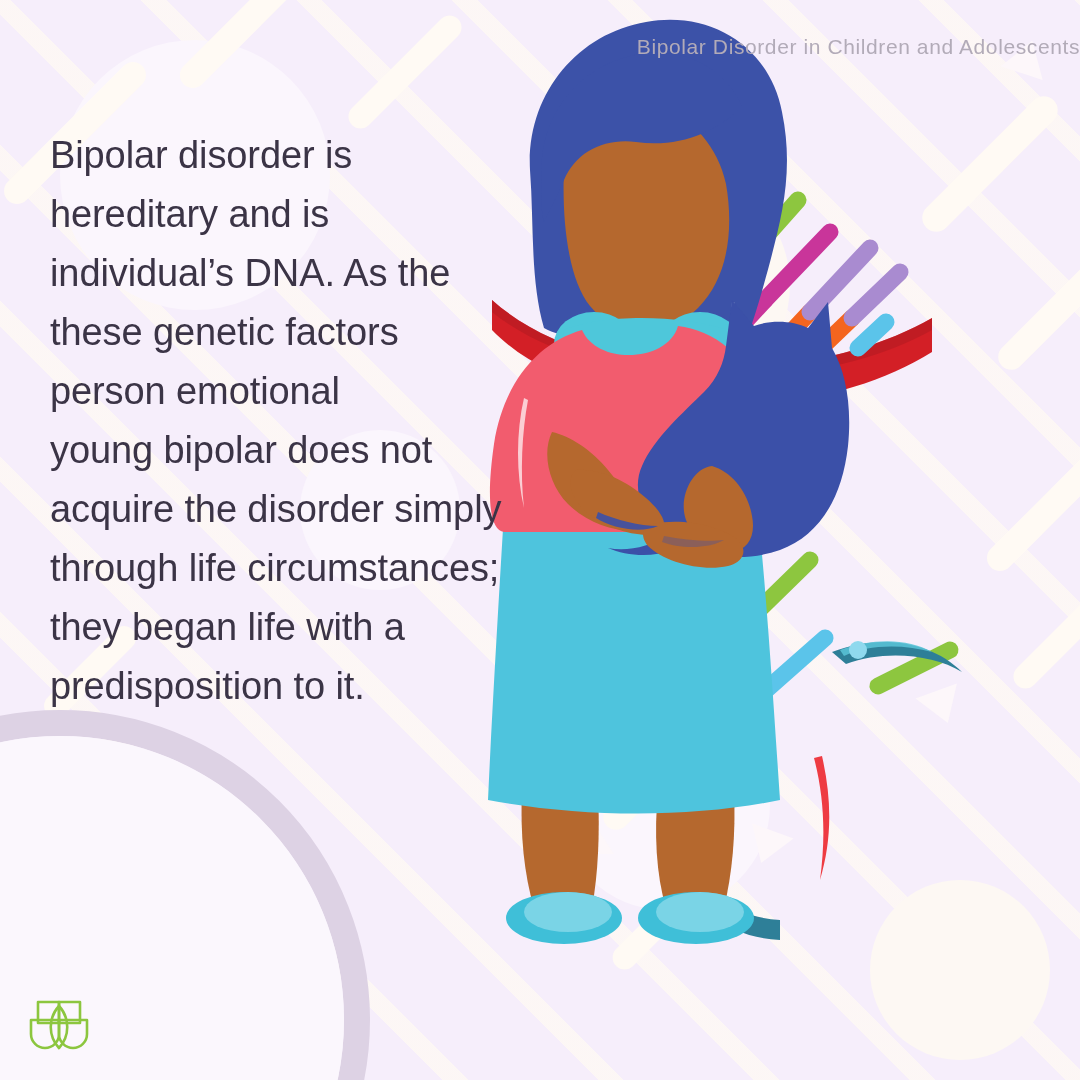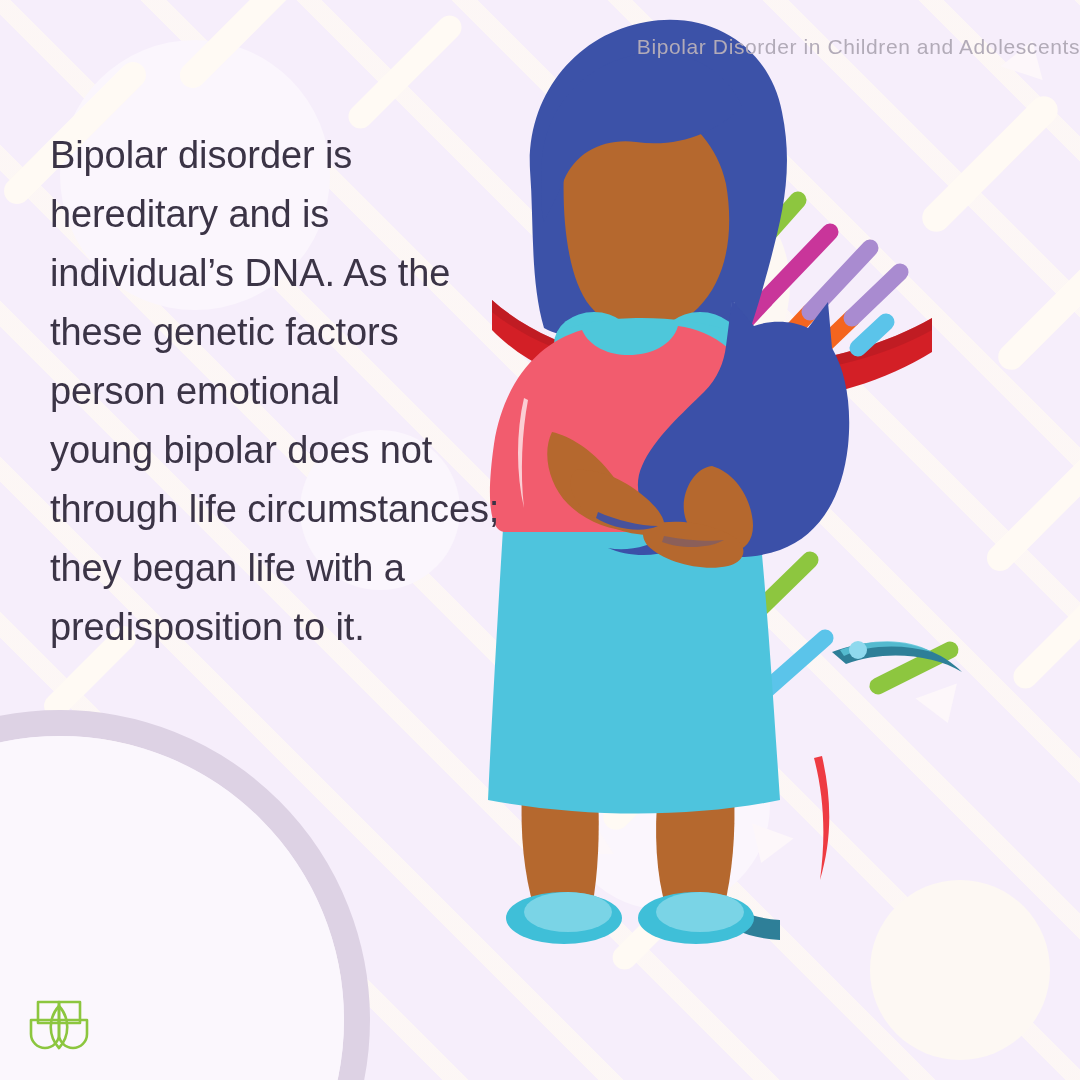--- a/index.html
+++ b/index.html
@@ -215,20 +215,21 @@
     <div class="header-title">Bipolar Disorder in Children and Adolescents</div>
   </div>
 
   <div class="copy">
     <div>Bipolar disorder is</div>
     <div>hereditary and is</div>
     <div>individual’s DNA. As the</div>
     <div>these genetic factors</div>
     <div>person emotional</div>
     <div>young bipolar does not</div>
+    <div>acquire the disorder simply</div>
     <div>through life circumstances;</div>
     <div>they began life with a</div>
     <div>predisposition to it.</div>
   </div>
 
   <div class="logo">
     <svg viewBox="0 0 66 62" width="66" height="62" xmlns="http://www.w3.org/2000/svg">
       <g fill="none" stroke="#8cc63f" stroke-width="2.6" stroke-linejoin="round" stroke-linecap="round">
 
         <path d="M12 10 H33 V31 H12 Z"></path>

